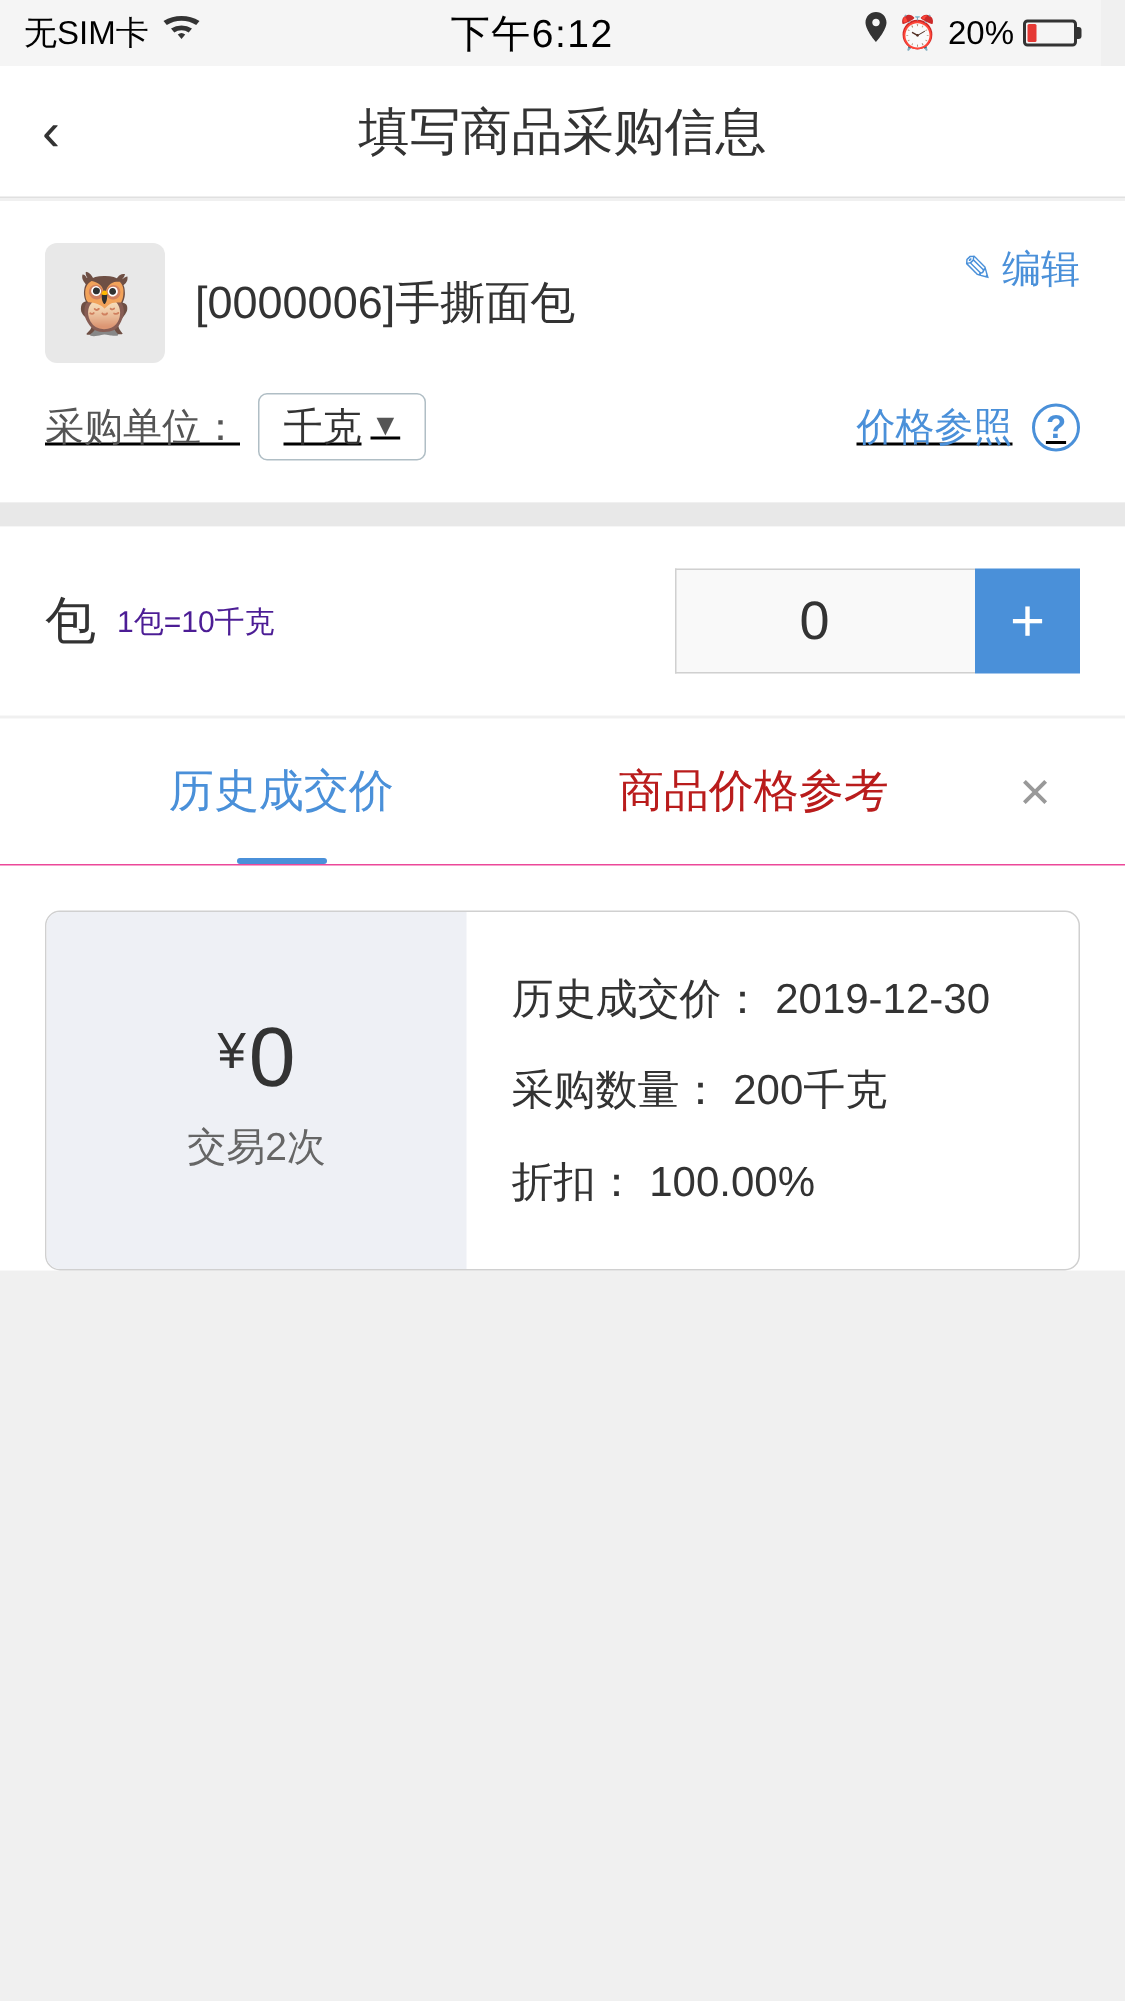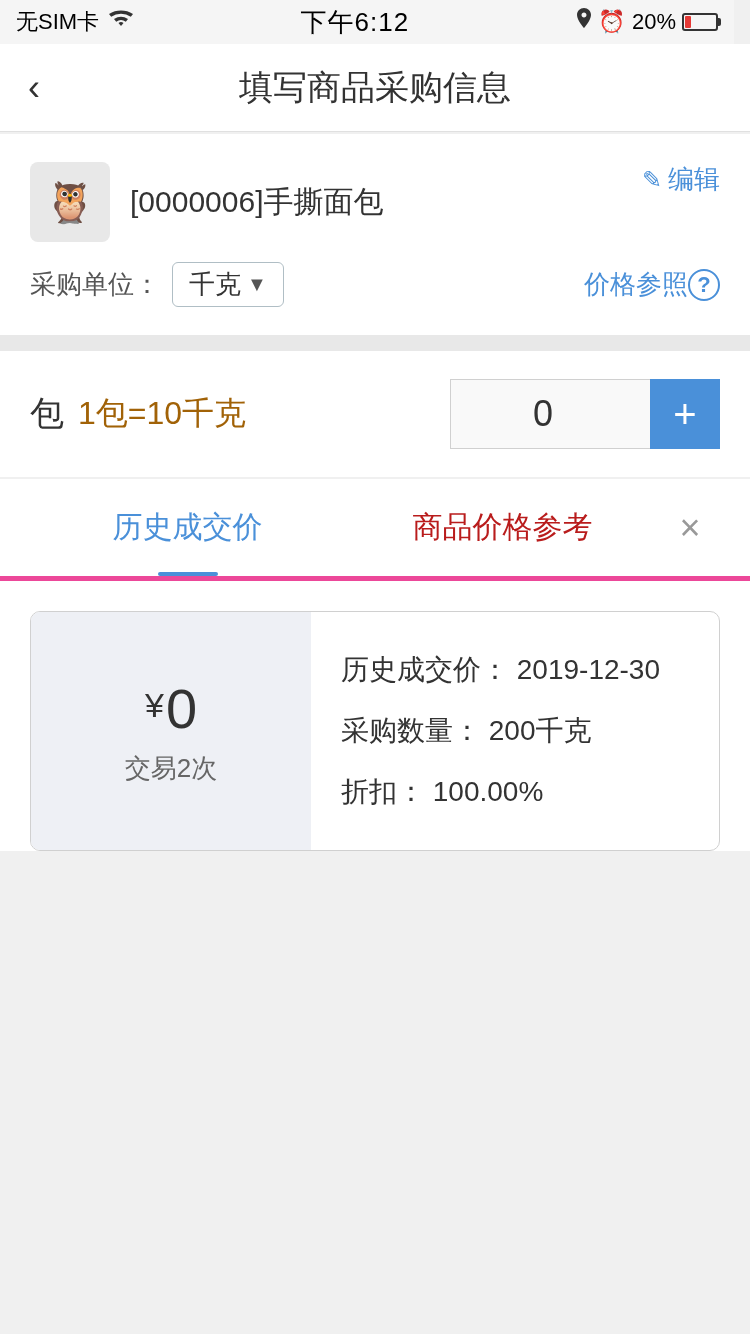--- a/index.html
+++ b/index.html
@@ -142,20 +142,21 @@
       cursor: pointer;
       white-space: nowrap;
     }
     .edit-icon {
       font-size: 24px;
     }
     .product-unit-row {
       display: flex;
       align-items: center;
       justify-content: space-between;
+      text-decoration: underline;
     }
     .unit-left {
       display: flex;
       align-items: center;
       gap: 12px;
       font-size: 26px;
       color: #555;
     }
     .unit-select {
       border: 1px solid #b0bec5;
@@ -170,21 +171,21 @@
       cursor: pointer;
       text-align: center;
     }
     .unit-select-arrow {
       font-size: 20px;
       color: #555;
     }
     .price-ref {
       display: flex;
       align-items: center;
-      gap: 0;
+      gap: 13px;
       color: #4a90d9;
       font-size: 26px;
       cursor: pointer;
     }
     .help-circle {
       width: 32px;
       height: 32px;
       border: 2px solid #4a90d9;
       border-radius: 50%;
       display: flex;
@@ -213,22 +214,22 @@
       display: flex;
       align-items: center;
       gap: 14px;
     }
     .pkg-label {
       font-size: 34px;
       color: #333;
       font-weight: 500;
     }
     .pkg-desc {
-      font-size: 32px;
-      color: #a16207;
+      font-size: 20px;
+      color: #4c1d95;
     }
     .quantity-input-group {
       display: flex;
       align-items: center;
       gap: 0;
     }
     .quantity-input {
       width: 200px;
       height: 70px;
       border: 1px solid #d0d0d0;
@@ -254,21 +255,21 @@
     }
 
     
     .tabs-container {
       background: #ffffff;
       margin-top: 2px;
     }
     .tabs-header {
       display: flex;
       align-items: center;
-      border-bottom: 5px solid #ec4899;
+      border-bottom: 1px solid #ec4899;
       padding: 0 30px;
       position: relative;
     }
     .tab-item {
       flex: 1;
       padding: 28px 0;
       text-align: center;
       font-size: 30px;
       color: #b91c1c;
       cursor: pointer;

